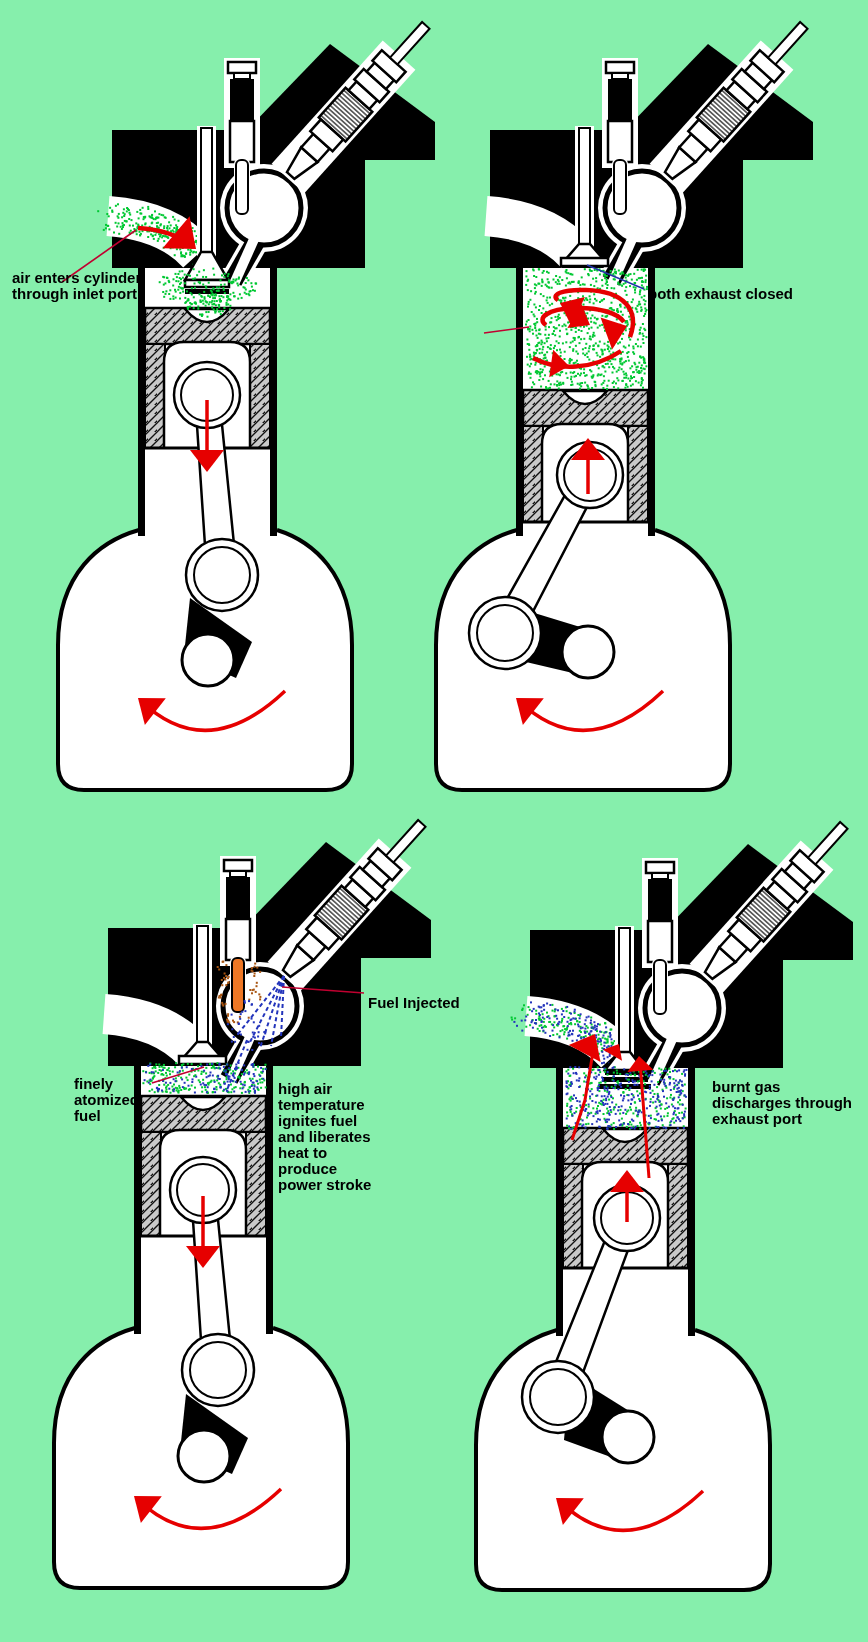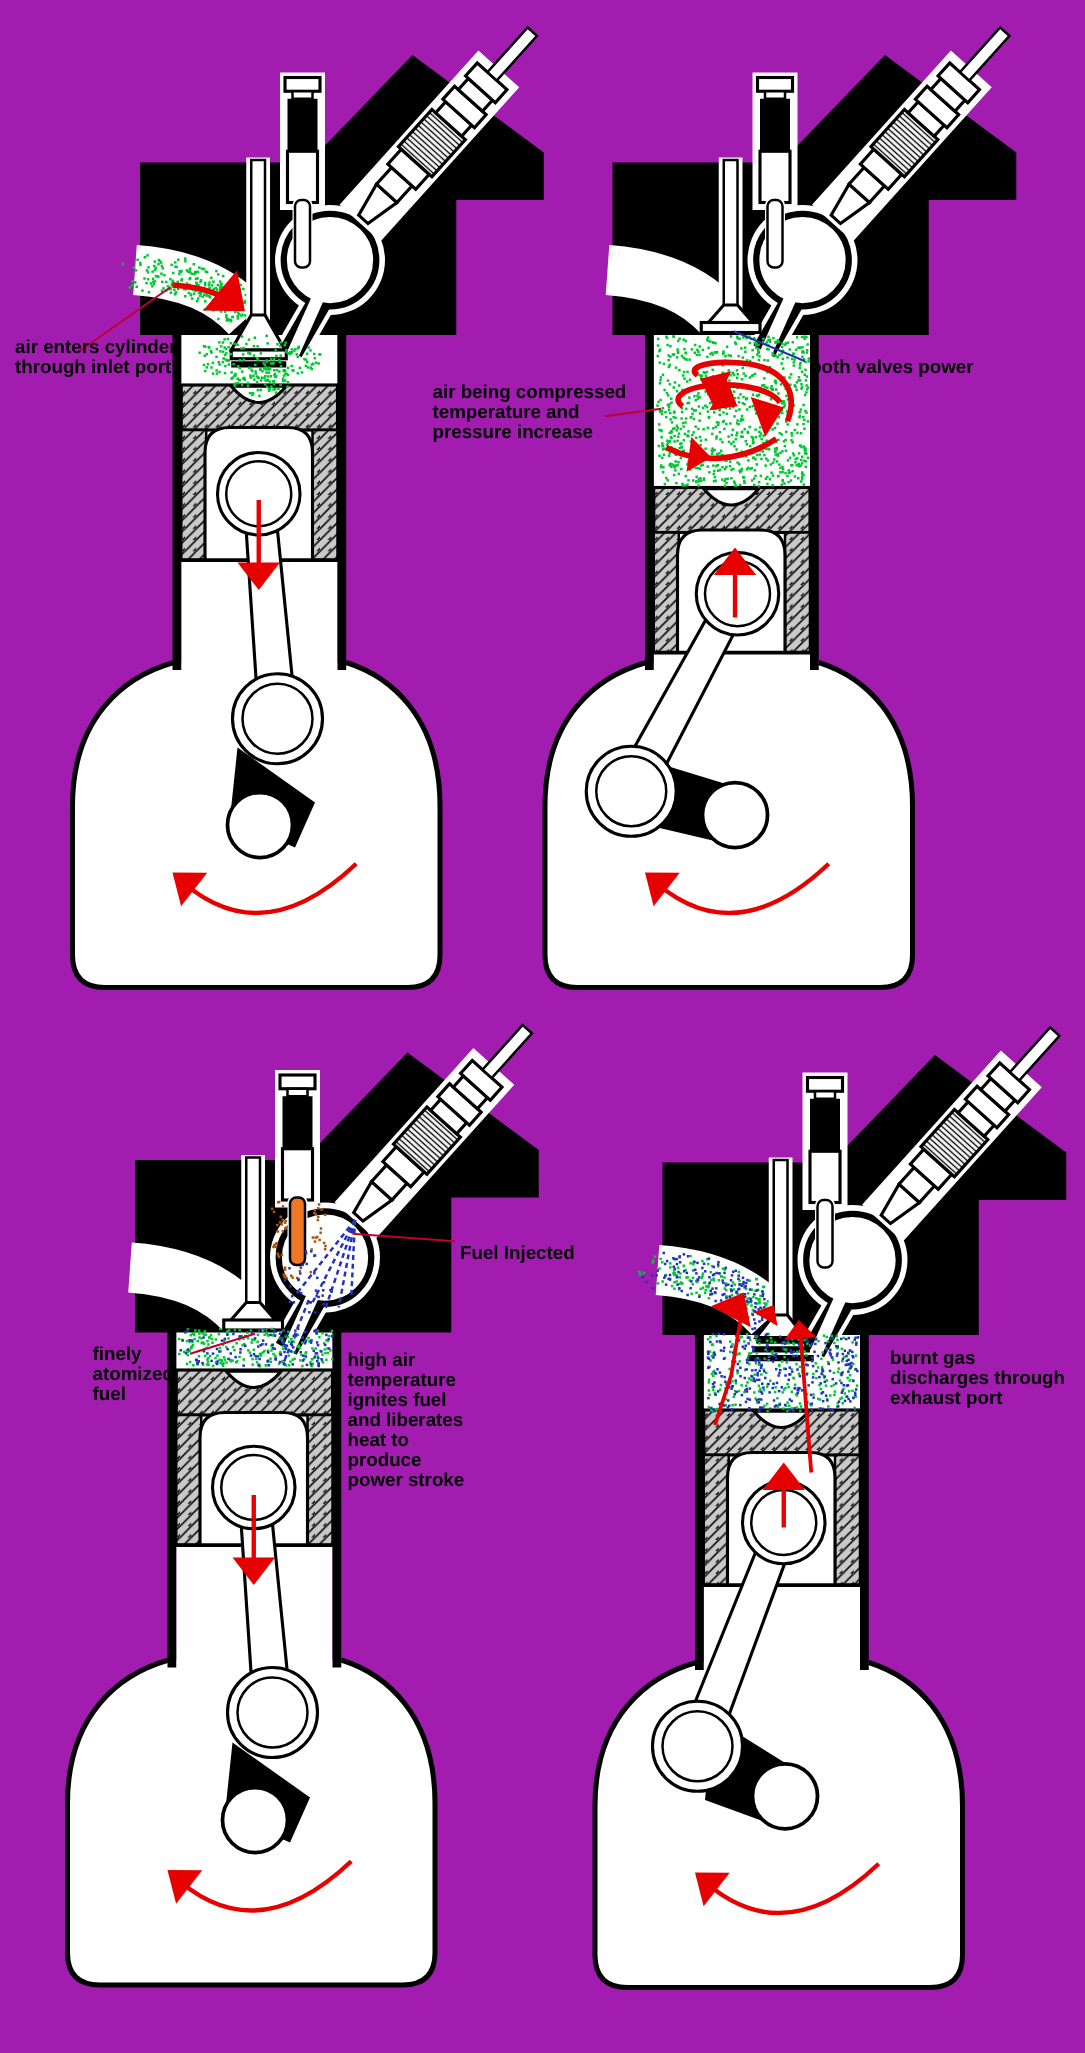--- a/index.html
+++ b/index.html
@@ -1,16 +1,16 @@
 <!DOCTYPE html>
 <html><head>
 <meta charset="utf-8">
 <style>
   html,body{margin:0;padding:0;background:#ffffff;}
-  .canvas{position:relative;width:868px;height:1642px;background:#a21caf;overflow:hidden;
+  .canvas{position:relative;width:868px;height:1642px;background:#86efac;overflow:hidden;
           font-family:"Liberation Sans",sans-serif;}
   .canvas svg{position:absolute;left:0;top:0;}
   .lbl{position:absolute;font:bold 15px "Liberation Sans",sans-serif;color:#000;
        line-height:16px;white-space:pre-line;}
 </style>
 </head>
 <body>
 
 <div class="canvas">
   <svg id="dia" width="868" height="1642" viewBox="0 0 868 1642">
@@ -2981,24 +2981,21 @@
         <line x1="62" y1="282" x2="136" y2="230" stroke="#c00030" stroke-width="1.6"></line>
         <line x1="484" y1="333" x2="529" y2="327" stroke="#c00030" stroke-width="1.6"></line>
         <line x1="587" y1="265" x2="644" y2="289" stroke="#2233aa" stroke-width="1.6"></line>
         <line x1="282" y1="987" x2="364" y2="993" stroke="#c00030" stroke-width="1.6"></line>
         <line x1="152" y1="1083" x2="204" y2="1067" stroke="#c00030" stroke-width="1.6"></line>
       </g>
     </svg>
 
   <div class="lbl" style="left:12px;top:270px">air enters cylinder
 through inlet port</div>
-  <div class="lbl" style="left:346px;top:306px">air being compressed
-temperature and
-pressure increase</div>
-  <div class="lbl" style="left:648px;top:286px">both valves power</div>
+  <div class="lbl" style="left:648px;top:286px">both exhaust closed</div>
   <div class="lbl" style="left:368px;top:995px">Fuel Injected</div>
   <div class="lbl" style="left:74px;top:1076px">finely
 atomized
 fuel</div>
   <div class="lbl" style="left:712px;top:1079px">burnt gas
 discharges through
 exhaust port</div>
   <div class="lbl" style="left:278px;top:1081px">high air
 temperature
 ignites fuel

